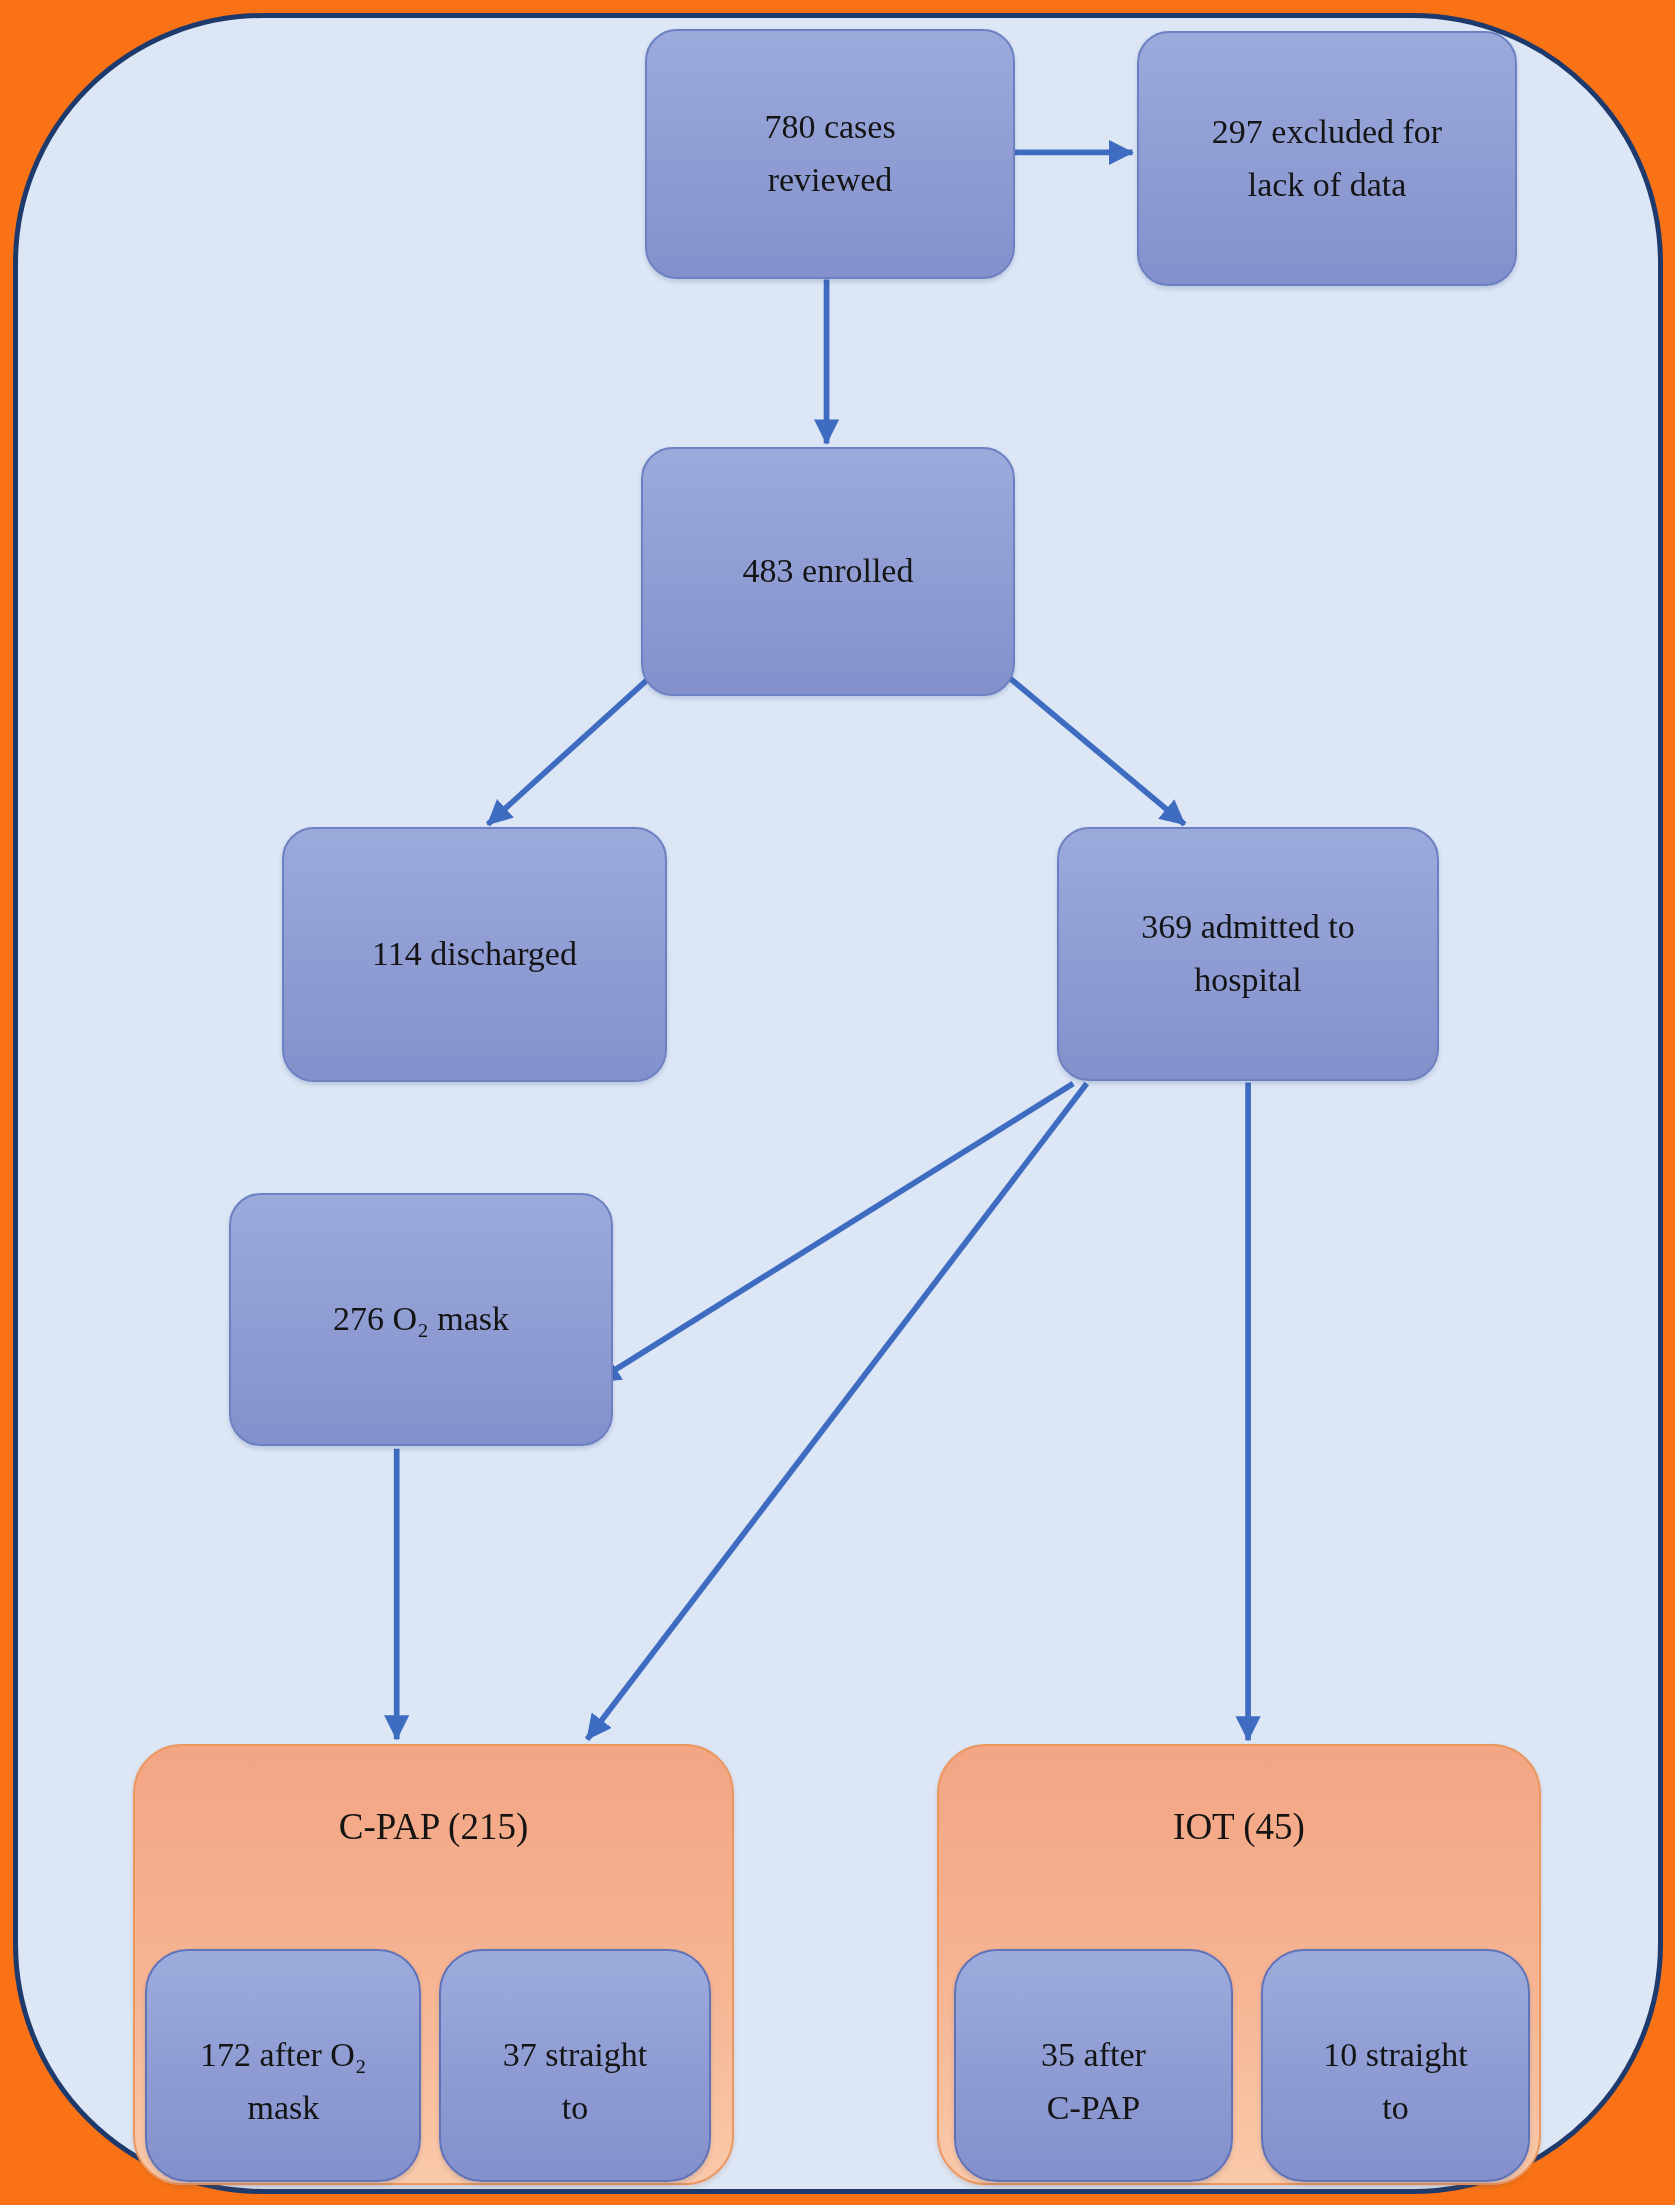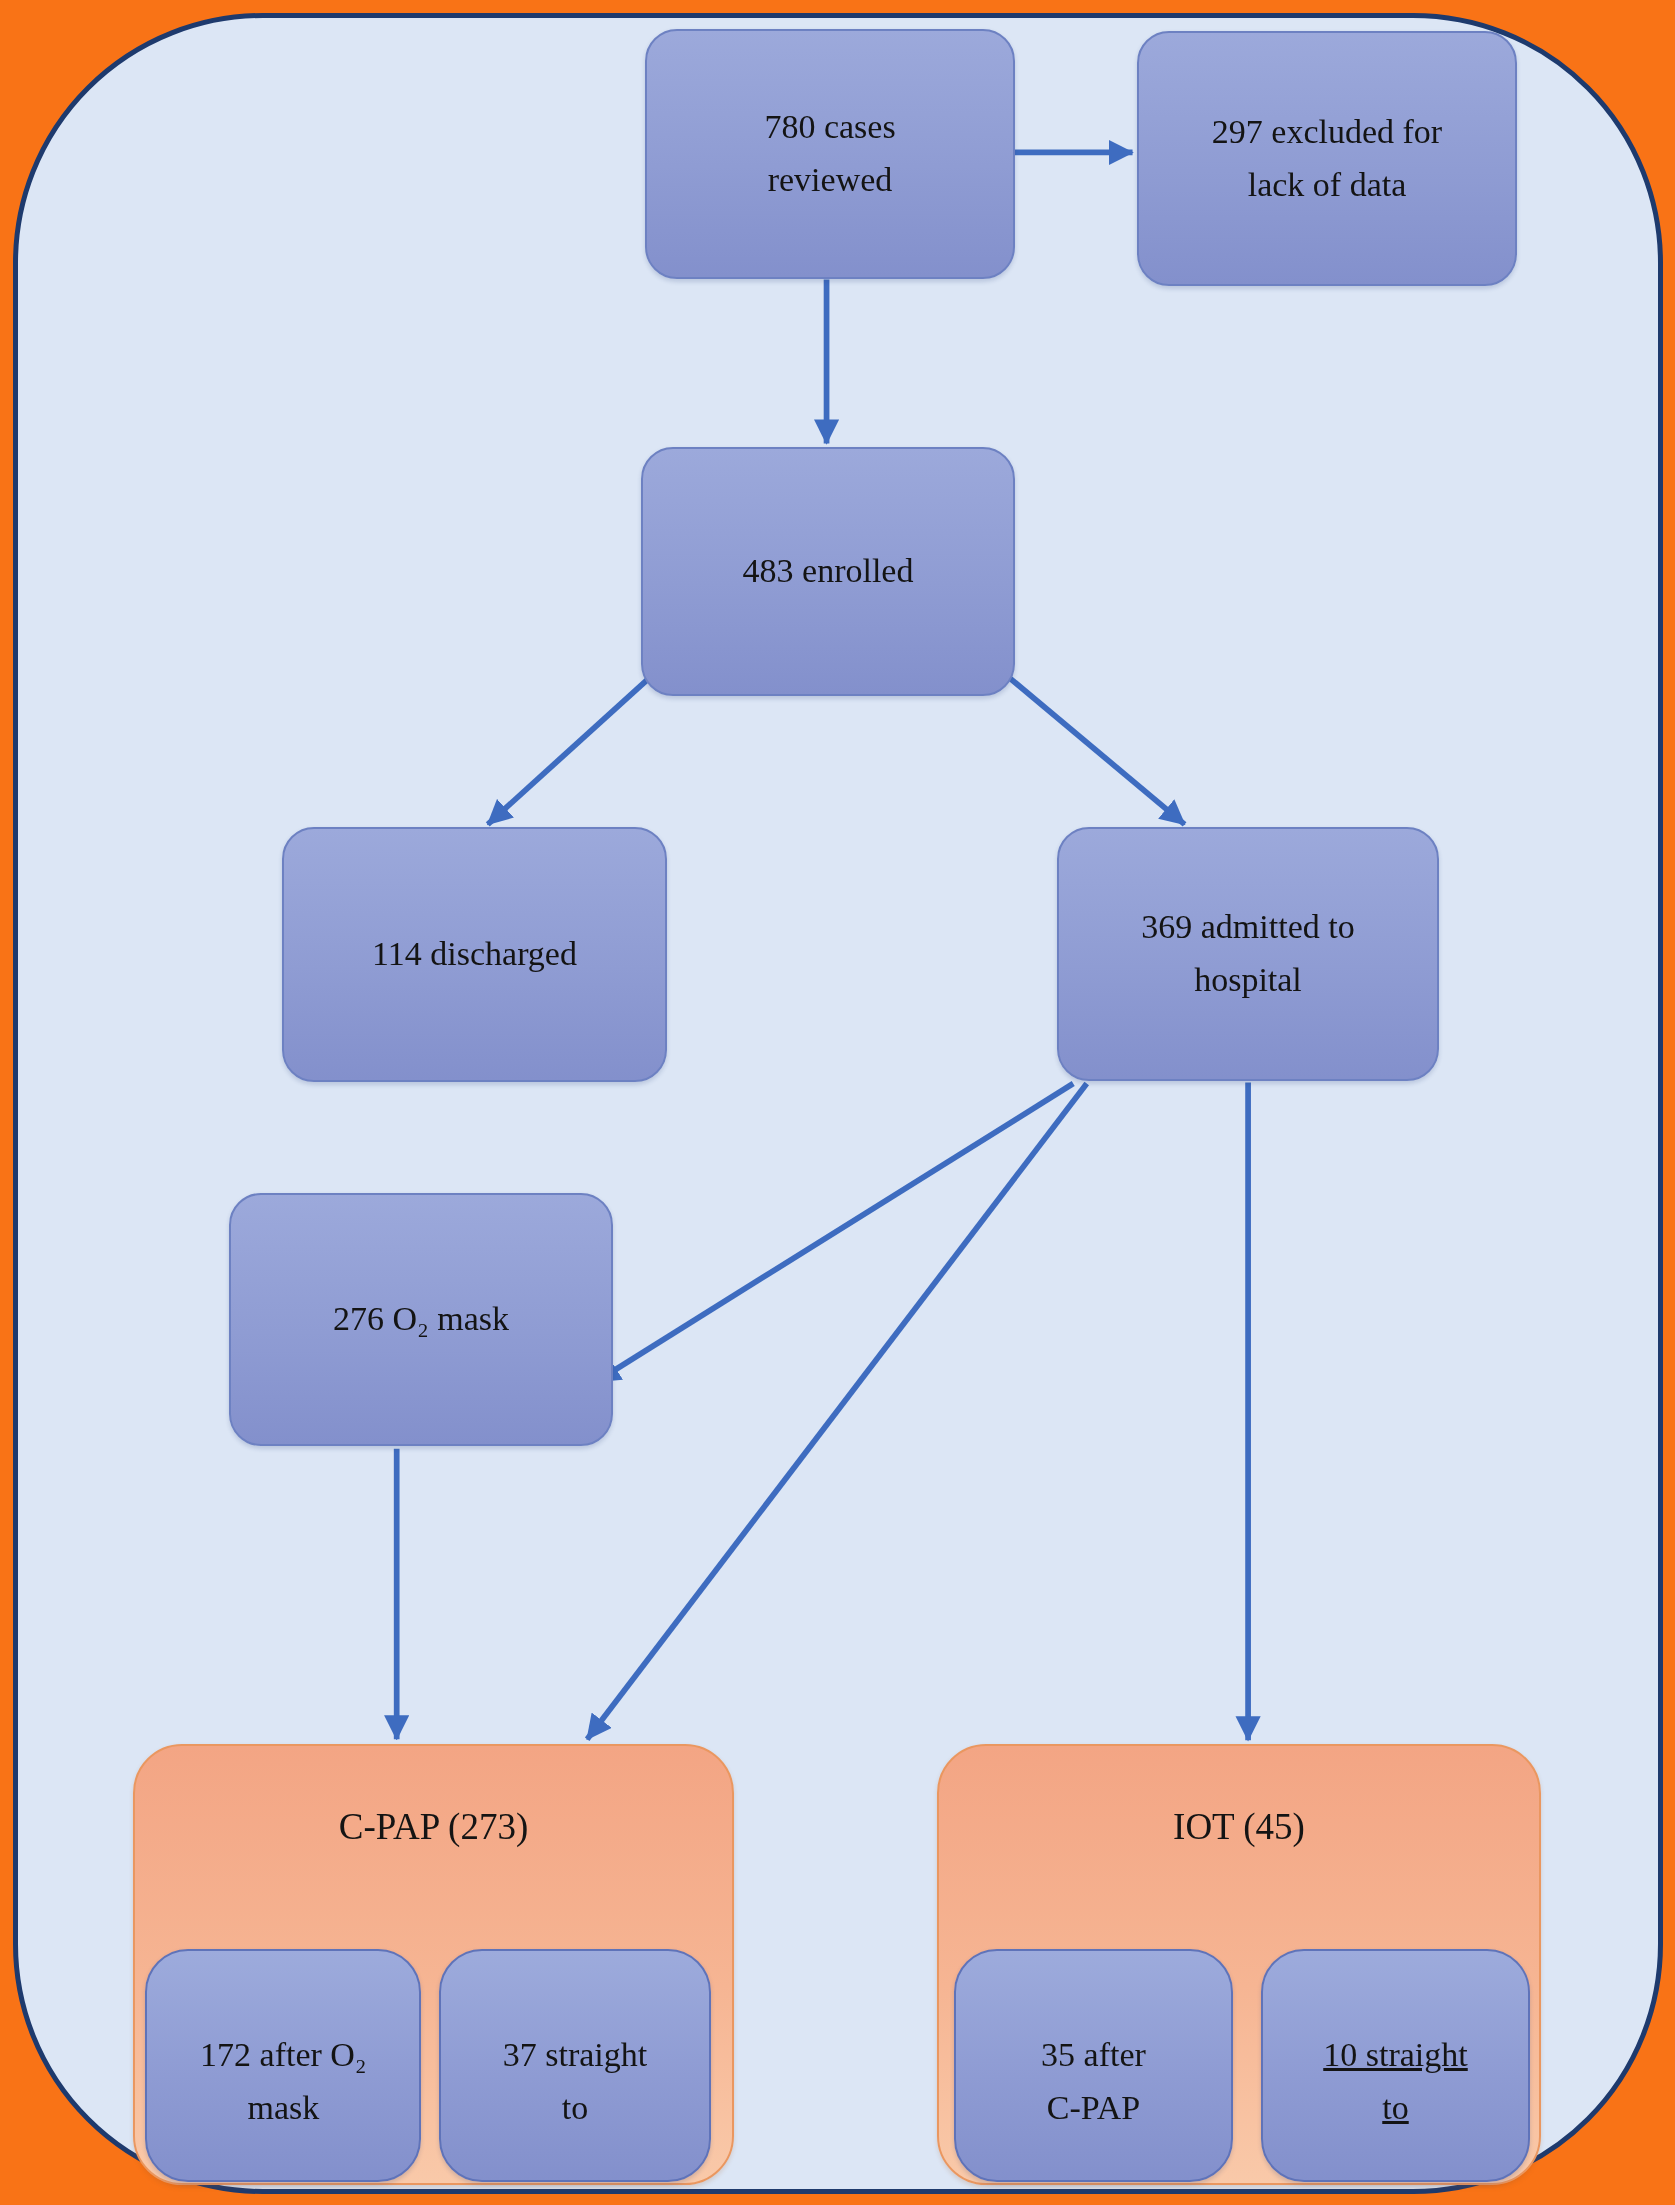--- a/index.html
+++ b/index.html
@@ -112,21 +112,21 @@
   </div>
 
   <div class="node" style="left:202px;top:1193px;width:384px;height:253px;margin-left:27px;">
     <div class="lbl">
       <span>276 O₂ mask</span>
       <span></span>
     </div>
   </div>
 
   <div class="group" style="left:133px;top:1744px;width:601px;height:441px;">
-    <div class="group-title">C-PAP (273)</div>
+    <div class="group-title">C-PAP (215)</div>
     <div class="node inner" style="left:10.4px;top:203px;width:276px;height:233px;">
       <div class="lbl">
         <span>172 after O₂</span>
         <span>mask</span>
       </div>
     </div>
     <div class="node inner" style="left:304px;top:203px;width:272px;height:233px;">
       <div class="lbl">
         <span>37 straight</span>
         <span>to</span>
@@ -135,21 +135,21 @@
   </div>
 
   <div class="group" style="left:937px;top:1744px;width:604px;height:441px;">
     <div class="group-title">IOT (45)</div>
     <div class="node inner" style="left:15px;top:203px;width:279px;height:233px;">
       <div class="lbl">
         <span>35 after</span>
         <span>C-PAP</span>
       </div>
     </div>
-    <div class="node inner" style="left:322px;top:203px;width:269px;height:233px;text-decoration:underline;">
+    <div class="node inner" style="left:322px;top:203px;width:269px;height:233px;">
       <div class="lbl">
         <span>10 straight</span>
         <span>to</span>
       </div>
     </div>
   </div>
 </div>
 
 
 </body></html>

